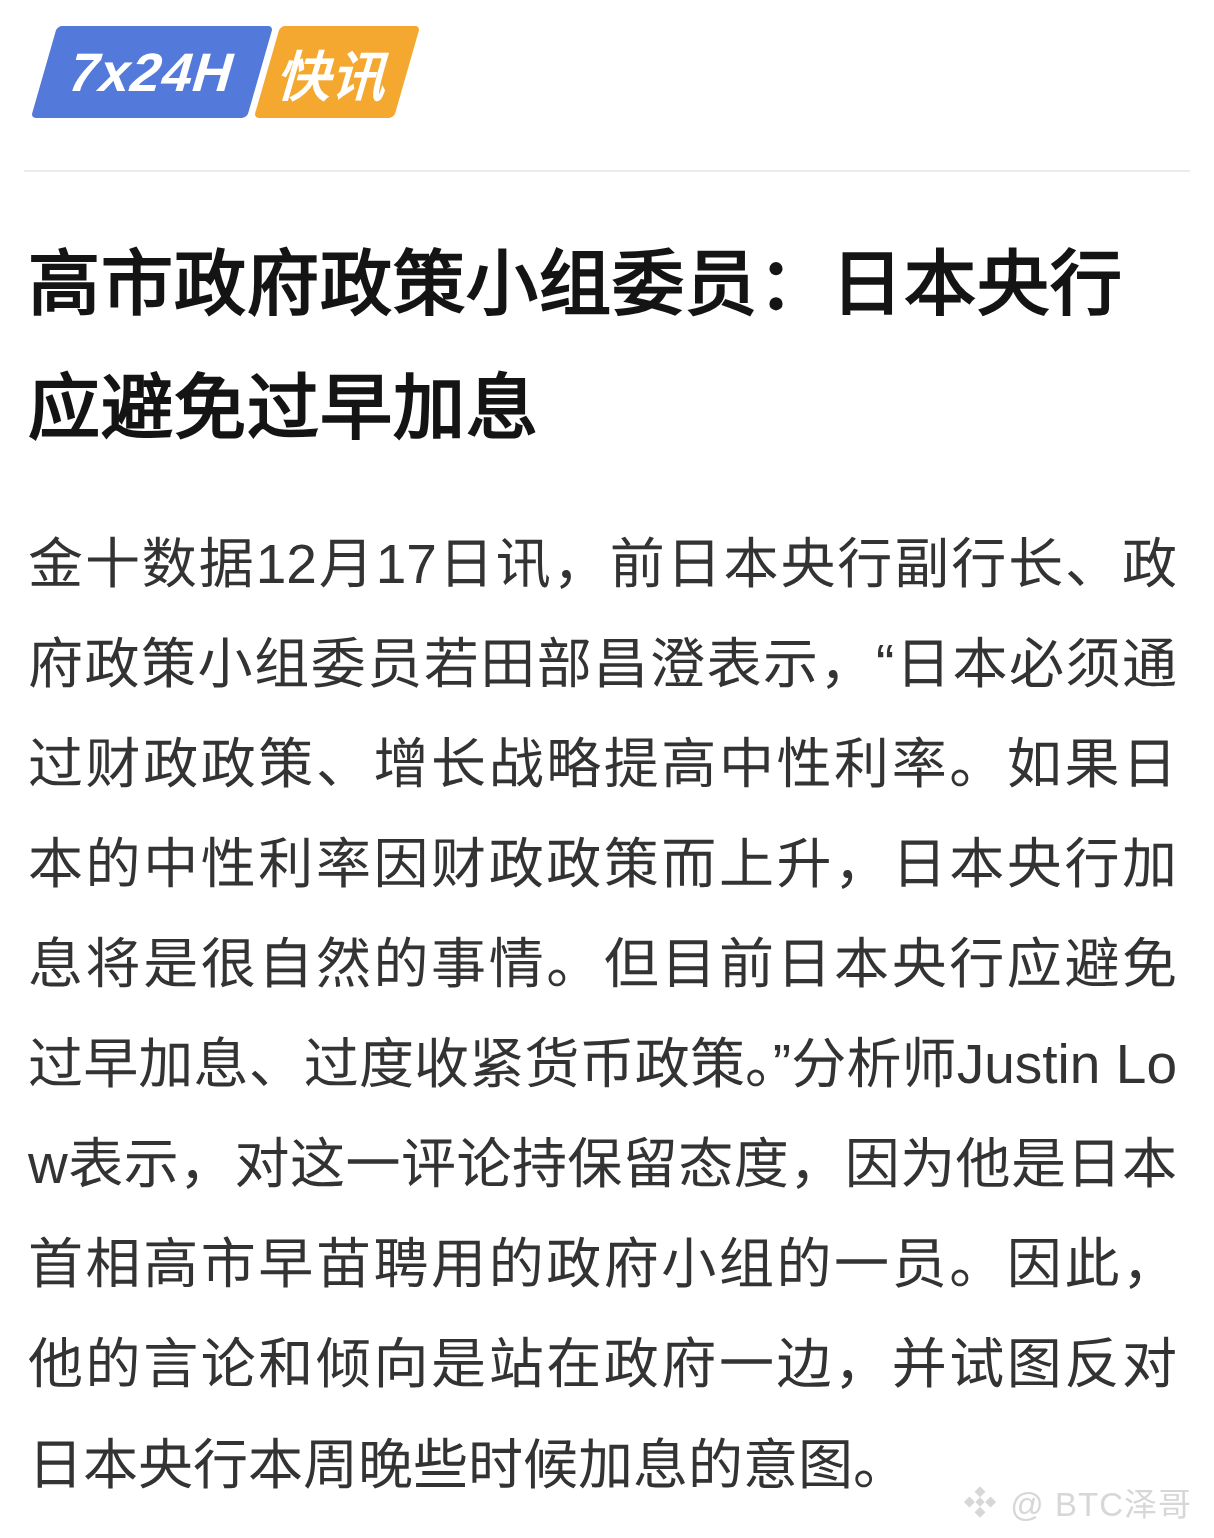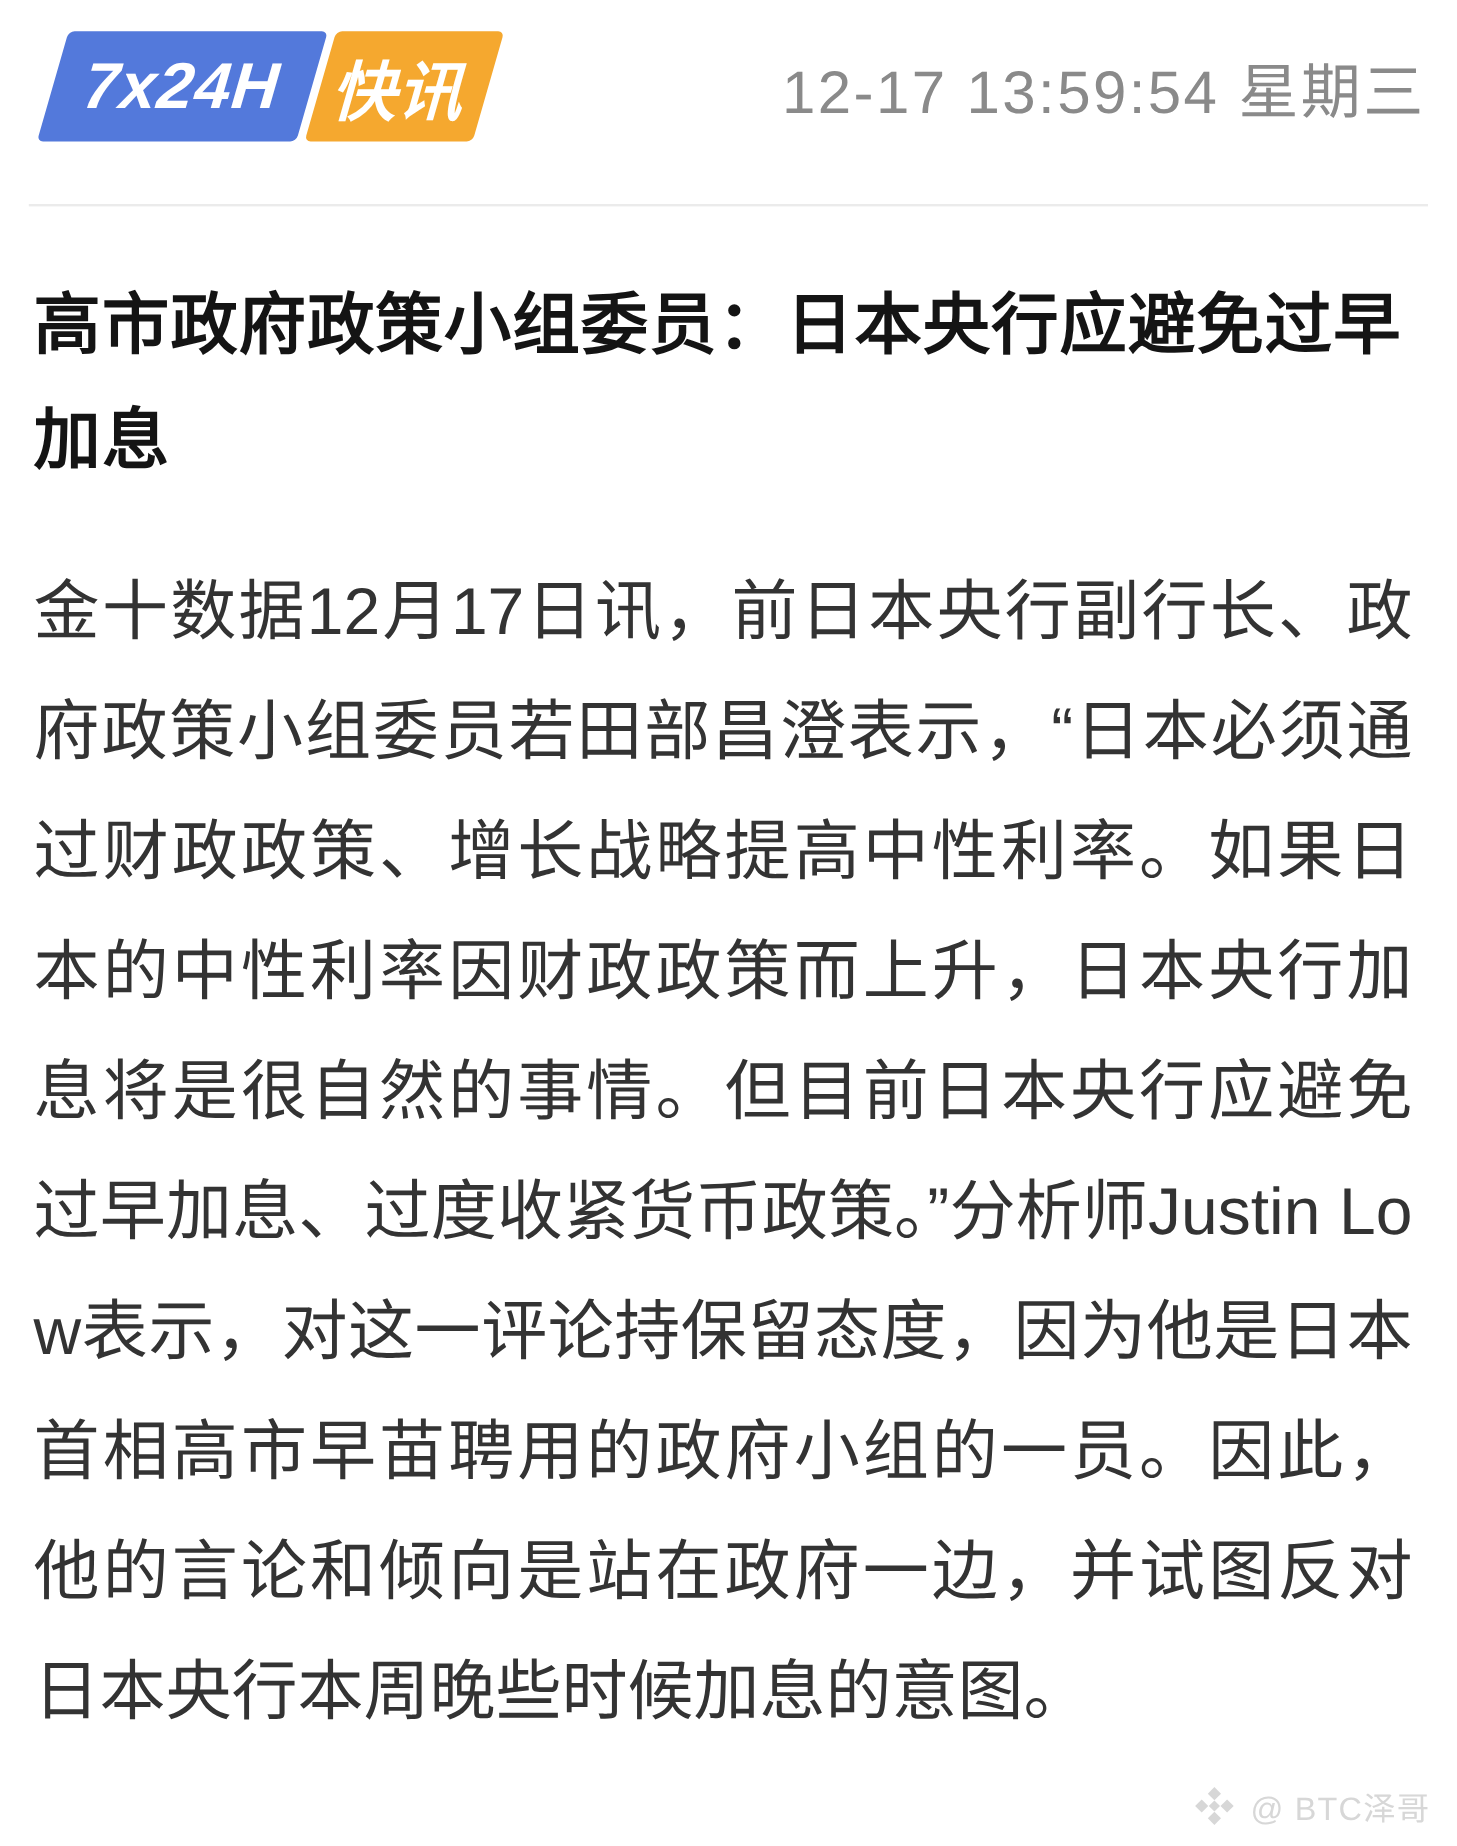--- a/index.html
+++ b/index.html
@@ -61,21 +61,21 @@
   .divider {
     margin: 52px 24px 0 24px;
     border-top: 2px solid var(--divider);
   }
 
   
   .title {
     margin: 52px 26px 0 28px;
     font-family: "Liberation Serif", "DejaVu Serif", serif;
     font-weight: 700;
-    font-size: 56px;
+    font-size: 72px;
     line-height: 1.72;
     letter-spacing: 1px;
     color: var(--title-text);
   }
   .body-text {
     margin: 42px 37px 0 28px;
     font-size: 55px;
     line-height: 1.82;
     color: var(--body-text);
     text-align: justify;
@@ -84,41 +84,40 @@
 
   
   .watermark {
     position: absolute;
     right: 22px;
     bottom: 12px;
     display: flex;
     align-items: center;
     gap: 9px;
     color: var(--watermark-gray);
-    font-size: 27px;
+    font-size: 33px;
     letter-spacing: 1px;
     user-select: none;
   }
   .watermark svg { display: block; }
 </style>
 </head>
 <body>
 
 <div class="page">
 
   <header class="header">
     <div class="badge">
       <div class="seg seg-blue">
         <span>7x24H</span>
       </div>
       <div class="seg seg-orange">
         <span>快讯</span>
       </div>
     </div>
-    <div class="timestamp">12-17 13:59:54 星期三</div>
   </header>
 
   <div class="divider"></div>
 
   <main>
     <h1 class="title">高市政府政策小组委员：日本央行应避免过早加息</h1>
     <p class="body-text">金十数据12月17日讯，前日本央行副行长、政府政策小组委员若田部昌澄表示，“日本必须通过财政政策、增长战略提高中性利率。如果日本的中性利率因财政政策而上升，日本央行加息将是很自然的事情。但目前日本央行应避免过早加息、过度收紧货币政策。”分析师Justin Low表示，对这一评论持保留态度，因为他是日本首相高市早苗聘用的政府小组的一员。因此，他的言论和倾向是站在政府一边，并试图反对日本央行本周晚些时候加息的意图。</p>
   </main>
 
   <div class="watermark">

